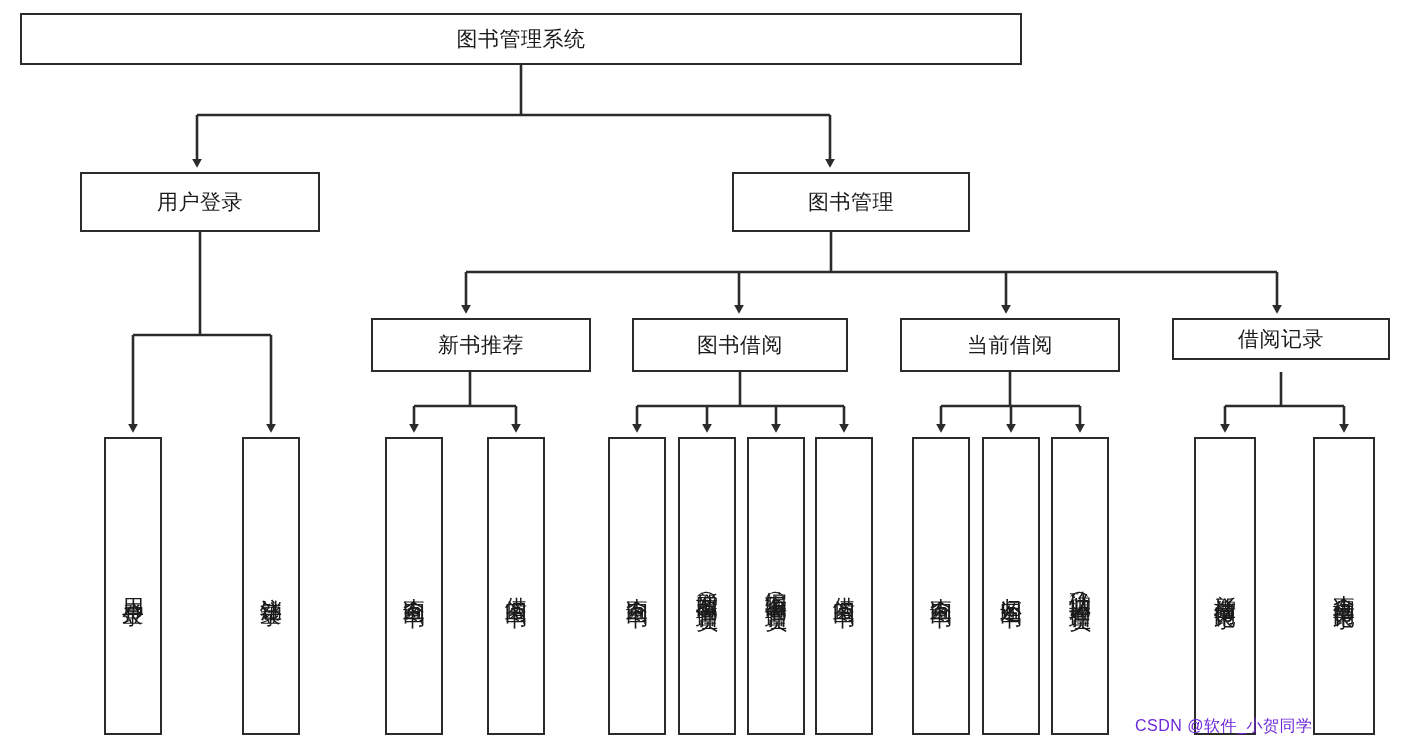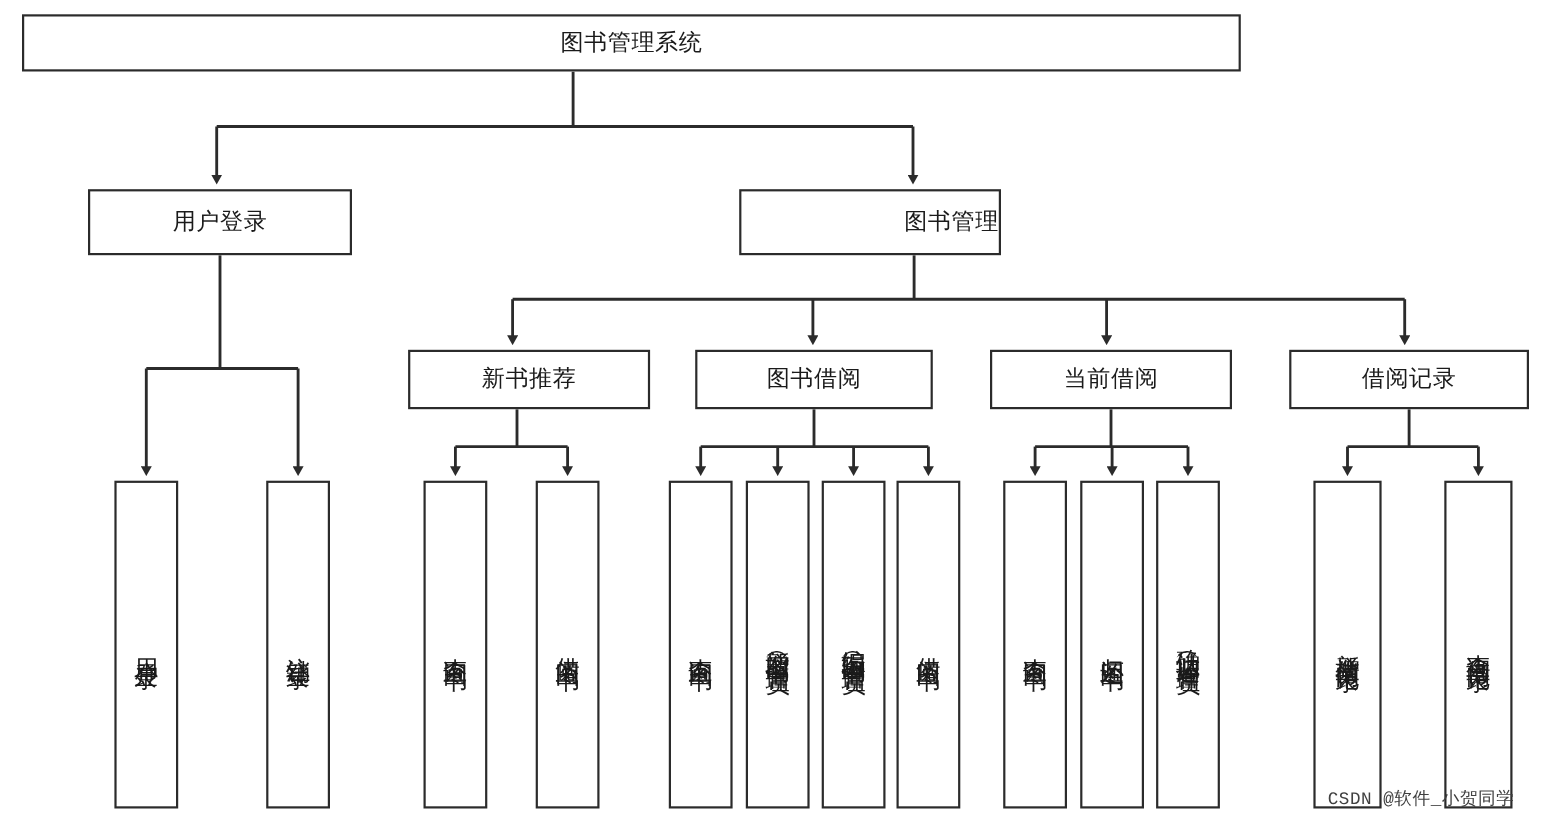--- a/index.html
+++ b/index.html
@@ -46,27 +46,27 @@
   
   .v-node .lbl {
     writing-mode: vertical-rl;
     text-orientation: upright;
     font-size: 22px;
     letter-spacing: 3px;
     line-height: 1;
   }
   .watermark {
     position: absolute;
-    left: 1207px; top: 716px;
+    left: 1135px; top: 716px;
     font-size: 16px;
-    color: #404040;
+    color: #6d28d9;
     letter-spacing: 0.5px;
     white-space: pre;
     z-index: 3;
-    font-family: Liberation Mono, monospace;
+    font-family: Liberation Sans, sans-serif;
   }
 </style>
 </head>
 <body>
 
 <div id="canvas">
 
   <svg id="edges" viewBox="0 0 1405 747" width="1405" height="747" xmlns="http://www.w3.org/2000/svg">
     <defs>
       <marker id="arrow" markerWidth="9" markerHeight="10" refX="1.2" refY="5" orient="auto" markerUnits="userSpaceOnUse">
@@ -110,41 +110,41 @@
       <path d="M1011,406 L1011,425" marker-end="url(#arrow)"></path>
       <path d="M1080,406 L1080,425" marker-end="url(#arrow)"></path>
 
       <path d="M1281,372 L1281,406"></path>
       <path d="M1225,406 L1344,406"></path>
       <path d="M1225,406 L1225,425" marker-end="url(#arrow)"></path>
       <path d="M1344,406 L1344,425" marker-end="url(#arrow)"></path>
     </g>
   </svg>
 
-  <div class="node h-node" style="left:20px; top:13px; width:1108px; height:52px;">
+  <div class="node h-node" style="left:20px; top:13px; width:1002px; height:52px;font-family:Liberation Serif, serif;">
     <span class="lbl">图书管理系统</span>
   </div>
 
   <div class="node h-node" style="left:80px; top:172px; width:240px; height:60px;">
     <span class="lbl">用户登录</span>
   </div>
-  <div class="node h-node" style="left:672px; top:172px; width:238px; height:60px;justify-content:flex-end;">
+  <div class="node h-node" style="left:732px; top:172px; width:238px; height:60px;">
     <span class="lbl">图书管理</span>
   </div>
 
   <div class="node h-node" style="left:360px; top:318px; width:220px; height:54px;margin-left:11px;">
     <span class="lbl">新书推荐</span>
   </div>
   <div class="node h-node" style="left:900px; top:318px; width:220px; height:54px;">
     <span class="lbl">当前借阅</span>
   </div>
   <div class="node h-node" style="left:632px; top:318px; width:216px; height:54px;">
     <span class="lbl">图书借阅</span>
   </div>
-  <div class="node h-node" style="left:1172px; top:318px; width:218px; height:54px;">
+  <div class="node h-node" style="left:1172px; top:318px; width:218px; height:42px;">
     <span class="lbl">借阅记录</span>
   </div>
 
   <div class="node v-node" style="left:104px; top:437px; width:58px; height:298px;">
     <span class="lbl">用户登录</span>
   </div>
   <div class="node v-node" style="left:242px; top:437px; width:58px; height:298px;">
     <span class="lbl">注销登录</span>
   </div>
 

